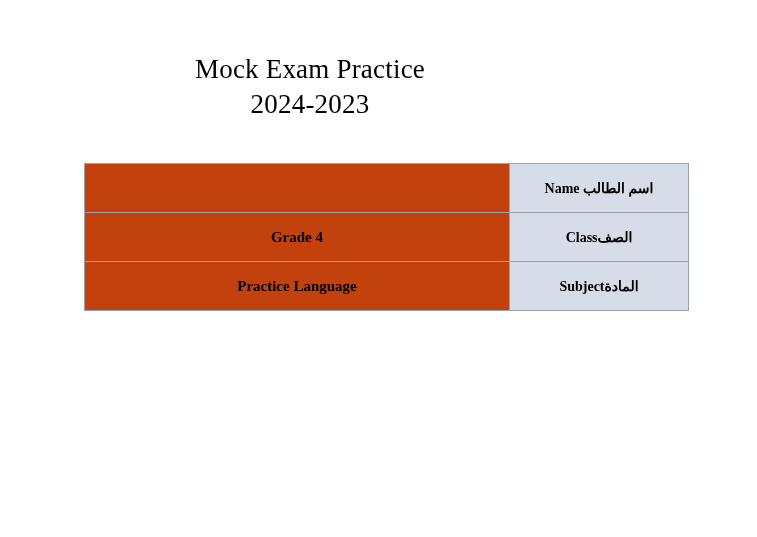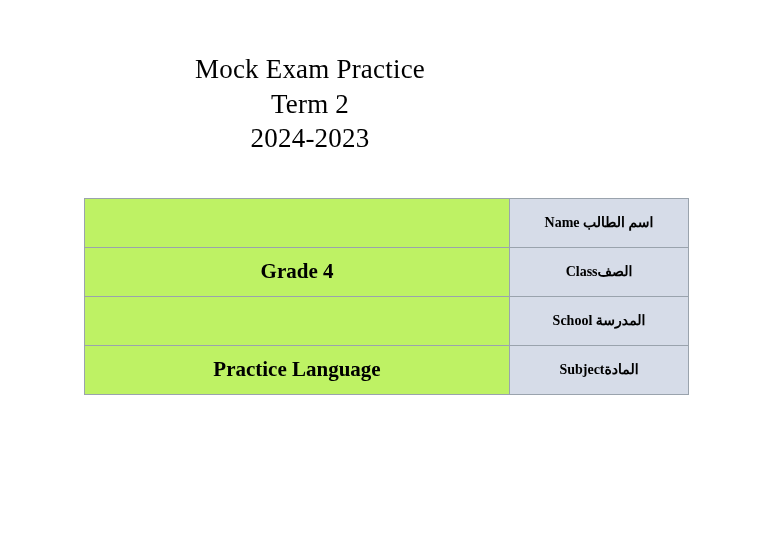--- a/index.html
+++ b/index.html
@@ -41,23 +41,23 @@
   }
   table.info-table td {
     border: 1px solid #9aa3ad;
     height: 44px;
     padding: 2px 8px;
     vertical-align: middle;
   }
   td.value-cell {
     width: 408px;
     text-align: center;
-    font-size: 21px;
+    font-size: 15px;
     font-weight: bold;
-    background: #bef264;
+    background: #c2410c;
   }
   td.label-cell {
     width: 162px;
     background: #d6dce8;
     text-align: center;
     font-size: 14px;
     font-weight: bold;
     direction: rtl;
     white-space: nowrap;
   }
@@ -70,45 +70,38 @@
     font-weight: bold;
   }
 </style>
 </head>
 <body>
 
 <div class="page">
 
   <div class="title-block">
     <div class="title-line">Mock Exam Practice</div>
-    <div class="title-line">Term 2</div>
     <div class="title-line">2024-2023</div>
   </div>
 
   <div class="info-table-wrap">
     <table class="info-table">
       <tbody>
         <tr class="row-name">
           <td class="value-cell"></td>
           <td class="label-cell">
             <span class="label-inner">اسم الطالب Name</span>
           </td>
         </tr>
         <tr class="row-class">
           <td class="value-cell">Grade 4</td>
           <td class="label-cell">
             <span class="label-inner">الصفClass</span>
           </td>
         </tr>
-        <tr class="row-school">
-          <td class="value-cell"></td>
-          <td class="label-cell">
-            <span class="label-inner">المدرسة School</span>
-          </td>
-        </tr>
         <tr class="row-subject">
           <td class="value-cell">Practice Language</td>
           <td class="label-cell">
             <span class="label-inner">المادةSubject</span>
           </td>
         </tr>
       </tbody>
     </table>
   </div>
 

